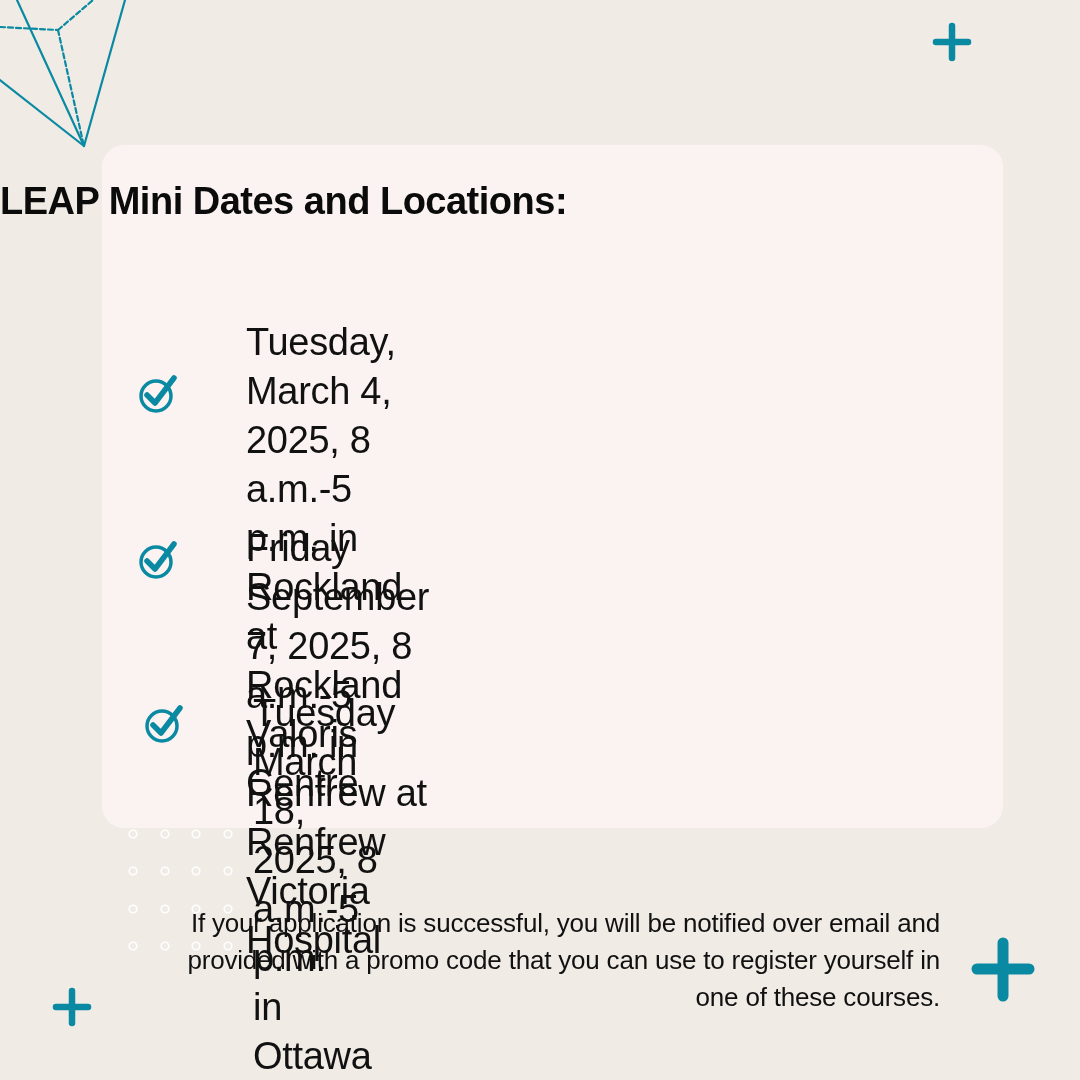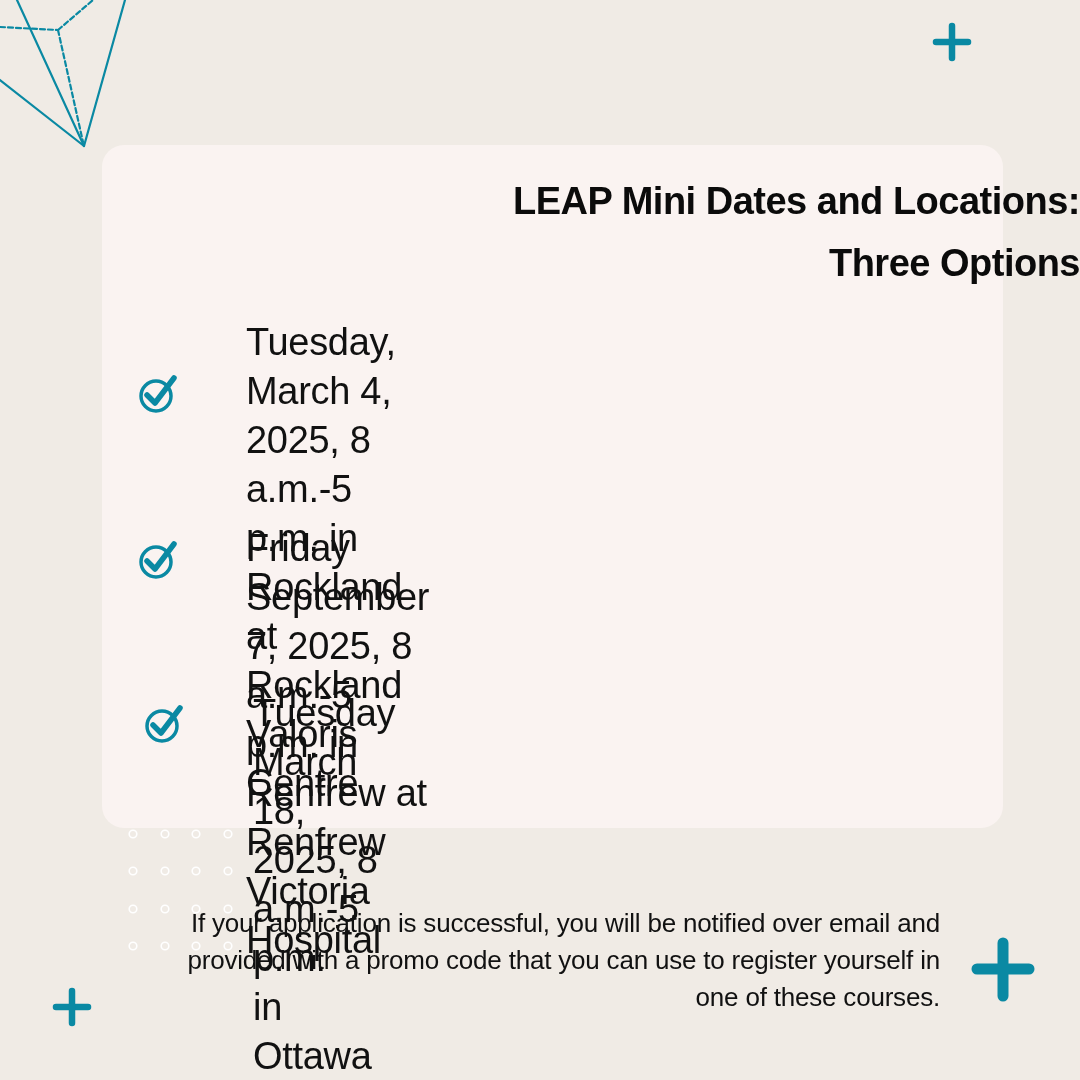--- a/index.html
+++ b/index.html
@@ -1,19 +1,19 @@
 <!DOCTYPE html>
 <html><head>
 <meta charset="utf-8">
 <style>
   html, body { margin: 0; padding: 0; }
   body { width: 1080px; height: 1080px; background: #f0ebe5; position: relative; overflow: hidden; font-family: "Liberation Sans", "DejaVu Sans", sans-serif; color: #111; }
   .deco { position: absolute; }
   .card { position: absolute; left: 102px; top: 145px; width: 901px; height: 683px; background: #faf3f1; border-radius: 22px; }
-  .title { position: absolute; left: 0; right: 0; top: 170px; text-align: right; font-weight: bold; font-size: 38px; line-height: 62px; letter-spacing: -0.5px; color: #0b0b0b; }
+  .title { position: absolute; left: 0; right: 0; top: 170px; text-align: left; font-weight: bold; font-size: 38px; line-height: 62px; letter-spacing: -0.5px; color: #0b0b0b; }
   .item { position: absolute; }
   .item-text { position: absolute; font-size: 38px; line-height: 49px; color: #111; white-space: pre-line; letter-spacing: -0.3px; margin-left: 36px; }
   .check { position: absolute; width: 46px; height: 42px; }
   .footer { position: absolute; left: 150px; width: 790px; top: 905px; text-align: right; font-size: 26px; line-height: 37px; color: #111; letter-spacing: -0.2px; }
 </style>
 </head>
 <body>
 
 <svg class="deco" style="left:0;top:0" width="140" height="160" viewBox="0 0 140 160">
   <g stroke="#0a89a3" stroke-width="2.2" fill="none" stroke-linecap="round">
@@ -32,21 +32,20 @@
   <g stroke="#0a89a3" stroke-width="6.5" stroke-linecap="round">
     <line x1="4" y1="20" x2="36" y2="20"></line>
       <line x1="20" y1="4" x2="20" y2="36"></line>
   </g>
 </svg>
 
 <div class="card"></div>
 
 <div class="title">
   <div>LEAP Mini Dates and Locations:</div>
-  <div>Three Options</div>
 </div>
 
 <div class="item">
   <svg class="check" style="left:136px;top:372px" viewBox="0 0 46 42">
     <circle cx="20" cy="24" r="15" stroke="#0a89a3" stroke-width="3.5" fill="none"></circle>
     <path d="M11 23 L19 31 L38 6" stroke="#0a89a3" stroke-width="5.5" fill="none" stroke-linecap="round" stroke-linejoin="round"></path>
   </svg>
   <div class="item-text" style="left:210px;top:318px">Tuesday, March 4, 2025, 8 a.m.-5
 p.m. in Rockland at Rockland Valoris
 Centre</div>

